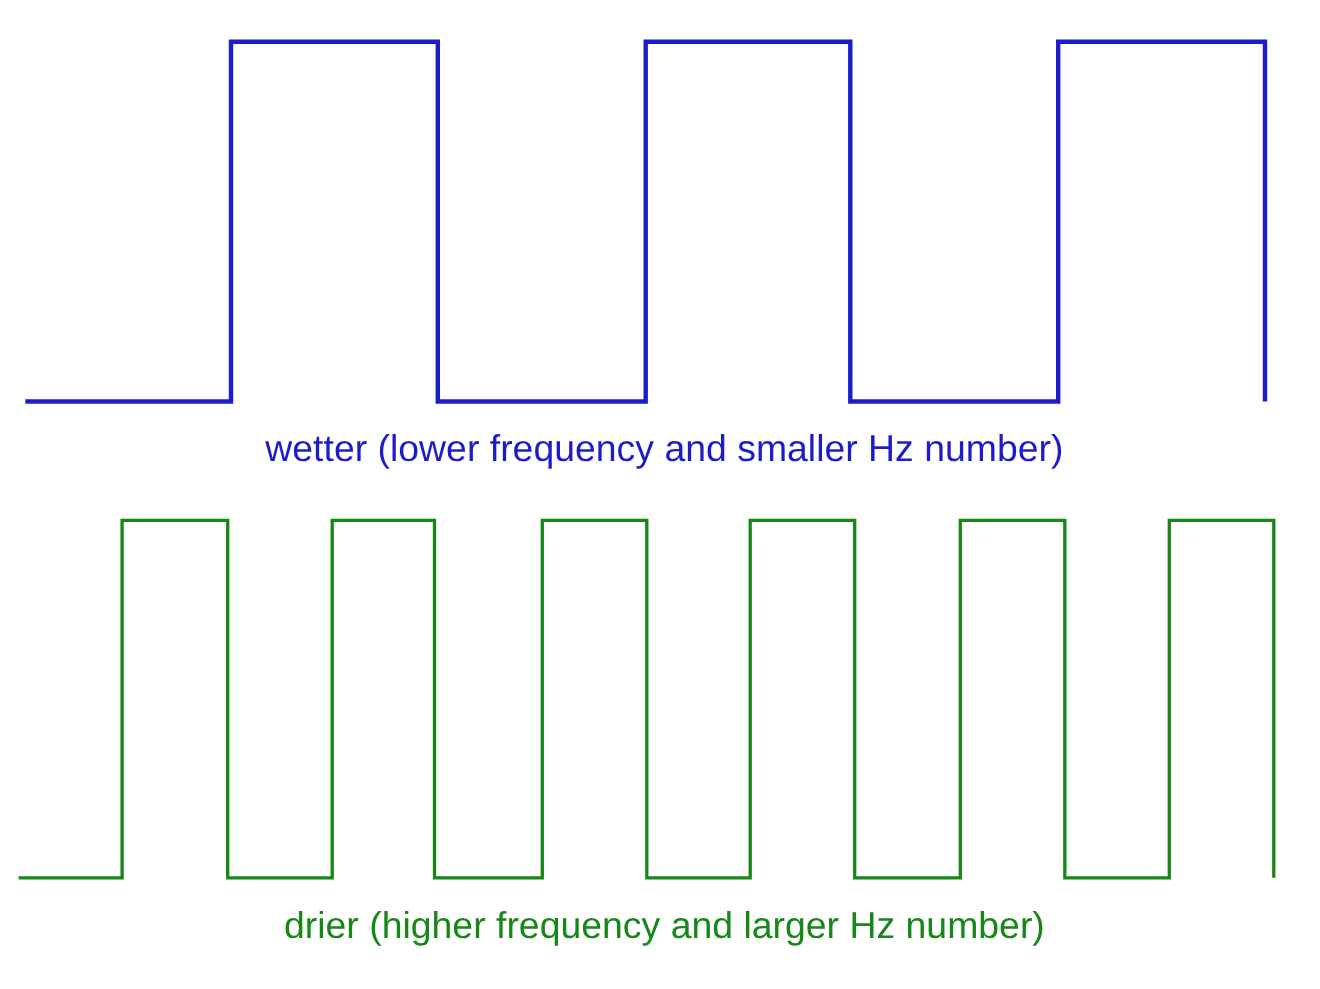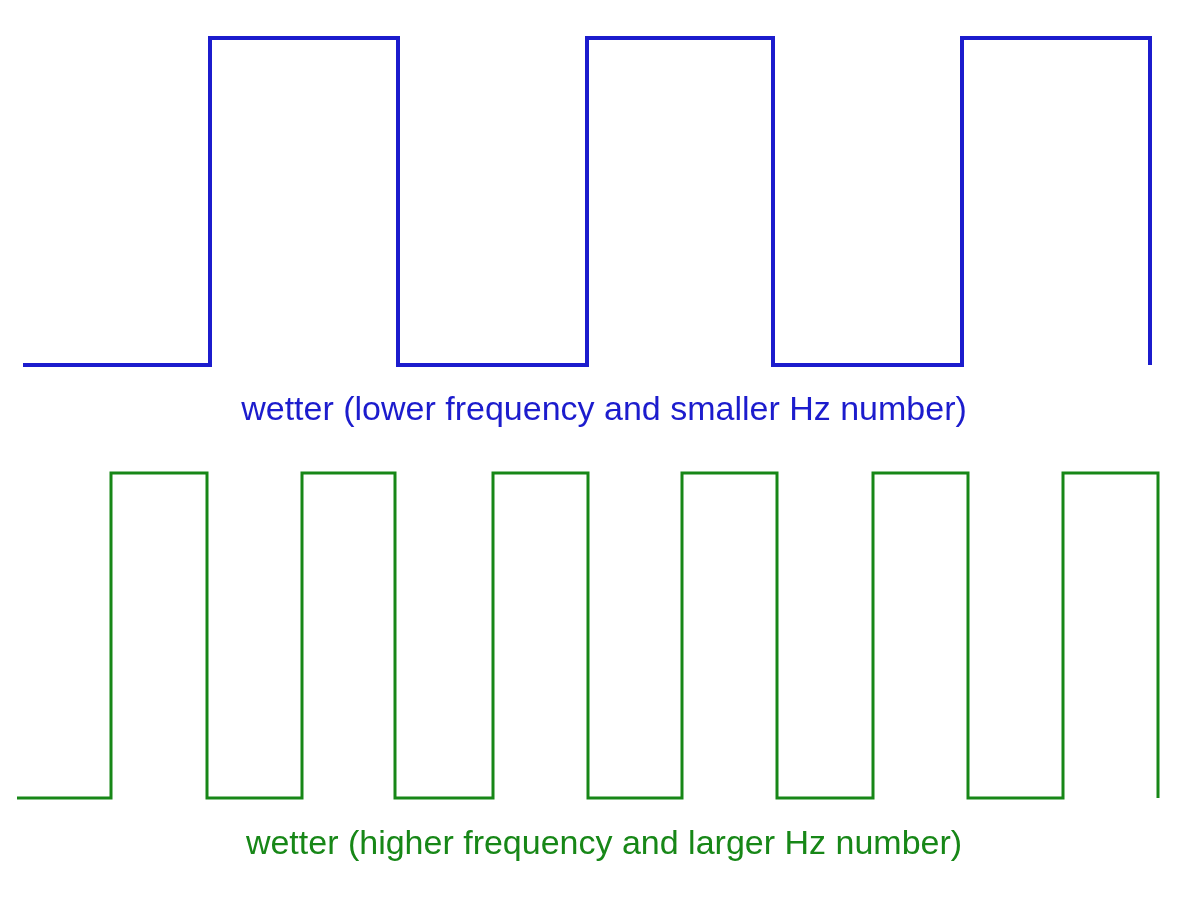--- a/index.html
+++ b/index.html
@@ -42,14 +42,14 @@
 <body>
 
 <div class="canvas">
   <svg class="waves-svg" viewBox="0 0 1200 899" xmlns="http://www.w3.org/2000/svg">
       <polyline points="23,365 210,365 210,38 398,38 398,365 587,365 587,38 773,38 773,365 962,365 962,38 1150,38 1150,365" fill="none" stroke="#1c1ccd" stroke-width="4" stroke-linejoin="miter" stroke-linecap="butt"></polyline>
       <polyline points="17,798 111,798 111,473 207,473 207,798 302,798 302,473 395,473 395,798 493,798 493,473 588,473 588,798 682,798 682,473 777,473 777,798 873,798 873,473 968,473 968,798 1063,798 1063,473 1158,473 1158,798" fill="none" stroke="#178717" stroke-width="3" stroke-linejoin="miter" stroke-linecap="butt"></polyline>
     </svg>
 
   <div class="wave-label wetter" style="color: rgb(28, 28, 205);">wetter (lower frequency and smaller Hz number)</div>
 
-  <div class="wave-label drier" style="color: rgb(23, 135, 23);">wetter (higher frequency and larger Hz number)</div>
+  <div class="wave-label drier" style="color: rgb(23, 135, 23);">drier (higher frequency and larger Hz number)</div>
 </div>
 
 </body></html>

